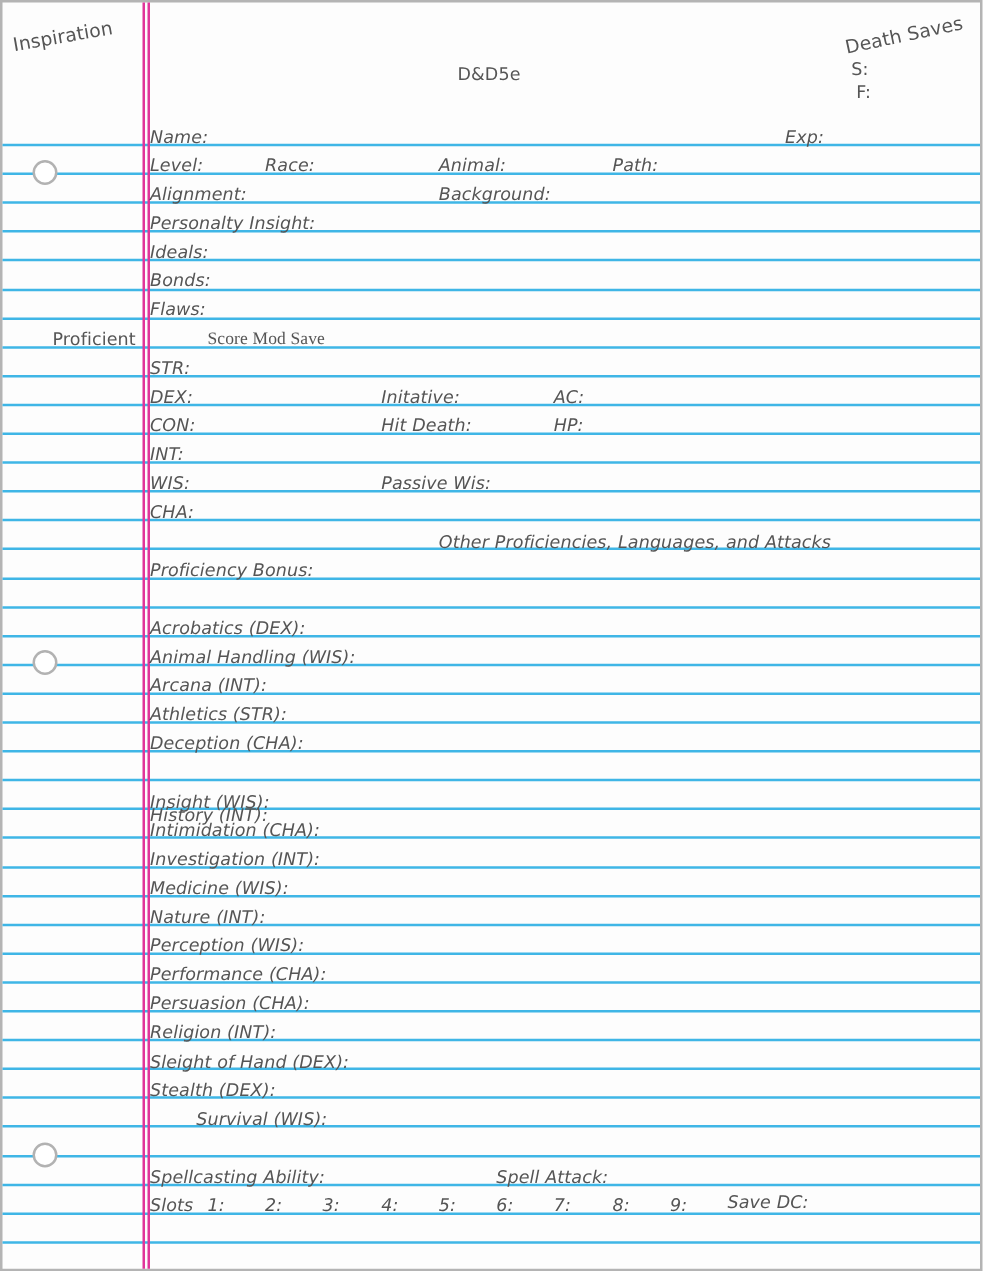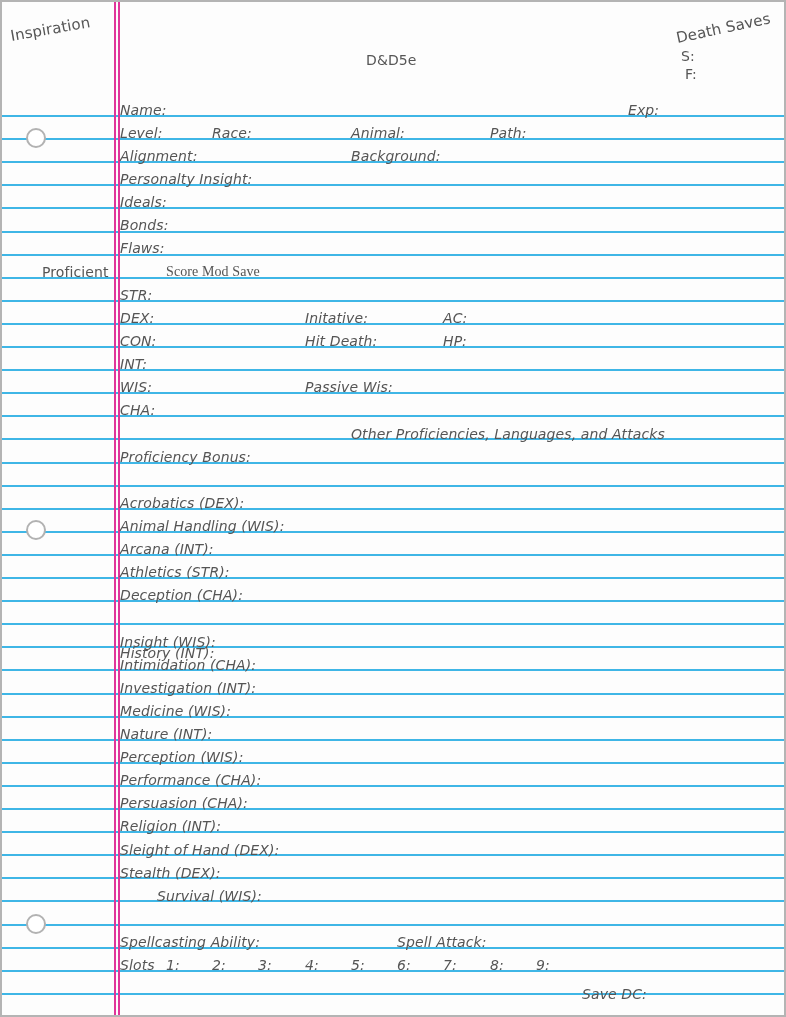--- a/index.html
+++ b/index.html
@@ -128,21 +128,21 @@
       <div class="t" style="left: 118px; top: 770px;">Performance (CHA):</div>
       <div class="t" style="left: 118px; top: 793px;">Persuasion (CHA):</div>
       <div class="t" style="left: 118px; top: 816px;">Religion (INT):</div>
       <div class="t" style="left: 118px; top: 840px;">Sleight of Hand (DEX):</div>
       <div class="t" style="left: 118px; top: 863px;">Stealth (DEX):</div>
       <div class="t" style="left: 118px; top: 886px; margin-left: 37px;">Survival (WIS):</div>
     </div>
 
   <div class="t" style="left:118px; top:932px;">Spellcasting Ability:</div>
   <div class="t" style="left:395px; top:932px;">Spell Attack:</div>
-  <div class="t" style="left:580px; top:984px;font-style:italic;">Save DC:</div>
+  <div class="t" style="left:580px; top:952px;font-style:italic;">Save DC:</div>
 
   <div class="t" style="left:118px; top:955px;">Slots</div>
   <div class="t" style="left:164px; top:955px;">1:</div>
   <div class="t" style="left:210px; top:955px;">2:</div>
   <div class="t" style="left:256px; top:955px;">3:</div>
   <div class="t" style="left:303px; top:955px;">4:</div>
   <div class="t" style="left:349px; top:955px;">5:</div>
   <div class="t" style="left:395px; top:955px;">6:</div>
   <div class="t" style="left:441px; top:955px;">7:</div>
   <div class="t" style="left:488px; top:955px;">8:</div>

